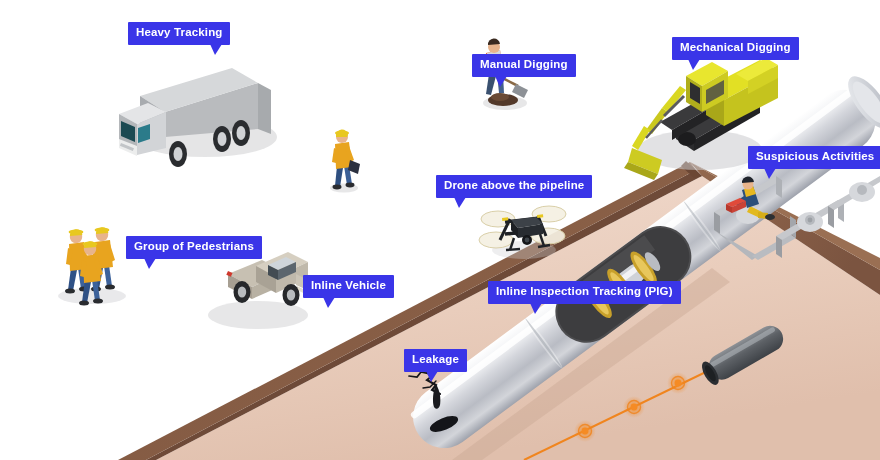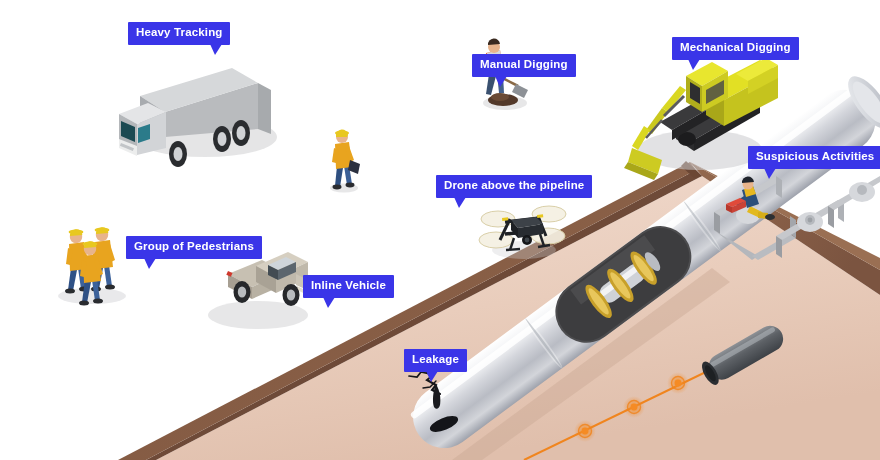--- a/index.html
+++ b/index.html
@@ -472,20 +472,24 @@
   <div class="callout" style="left:126px;top:236px;">
     <span>Group of Pedestrians</span>
     <span class="tail" style="left:18px;"></span>
   </div>
 
   <div class="callout" style="left:303px;top:275px;">
     <span>Inline Vehicle</span>
     <span class="tail" style="left:20px;"></span>
   </div>
 
+  <div class="callout" style="left:488px;top:281px;">
+    <span>Inline Inspection Tracking (PIG)</span>
+    <span class="tail" style="left:42px;"></span>
+  </div>
 
   <div class="callout" style="left:404px;top:349px;">
     <span>Leakage</span>
     <span class="tail" style="left:22px;"></span>
   </div>
 
 
 </div>
 
 </body></html>

